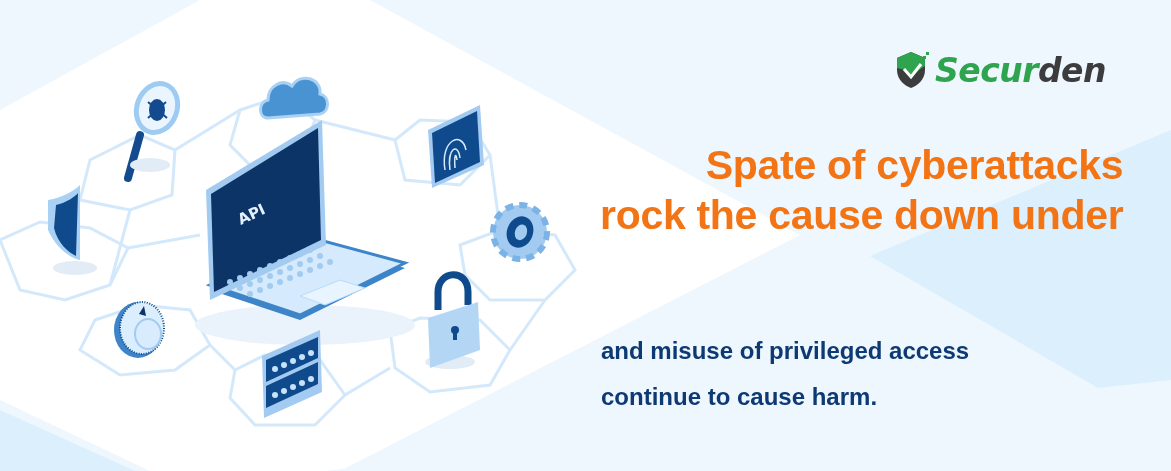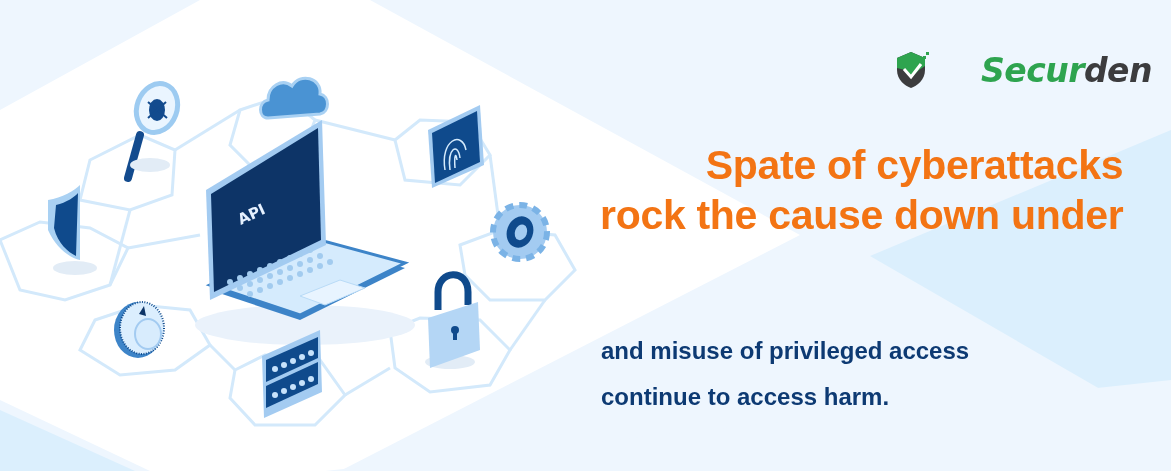--- a/index.html
+++ b/index.html
@@ -1,20 +1,20 @@
 <!DOCTYPE html>
 <html><head>
 <meta charset="utf-8">
 <style>
   html, body { margin:0; padding:0; }
   body { width:1171px; height:471px; overflow:hidden; position:relative; background:#eef6fe; font-family:"Liberation Sans", sans-serif; }
   .bg { position:absolute; left:0; top:0; width:1171px; height:471px; }
   .illus { position:absolute; left:0; top:0; width:600px; height:471px; }
   .logo { position:absolute; left:895px; top:50px; display:flex; align-items:center; gap:4px; }
-  .logo-text { font-family:"DejaVu Sans", sans-serif; font-size:33px; font-weight:bold; font-style:italic; letter-spacing:-0.5px; line-height:1;margin-left:46px; }
+  .logo-text { font-family:"DejaVu Sans", sans-serif; font-size:33px; font-weight:bold; font-style:italic; letter-spacing:-0.5px; line-height:1; }
   .logo-text .g { color:#2ea44f; }
   .logo-text .d { color:#3c3c3e; }
   .headline { position:absolute; left:600px; top:140px; margin:0; color:#f37414; font-family:"Liberation Sans", sans-serif; font-weight:bold; font-size:41px; line-height:50px; letter-spacing:-0.3px;text-align:right; }
   .body-text { position:absolute; left:601px; top:282px; margin:0; color:#0d3a73; font-family:"Liberation Sans", sans-serif; font-size:24px; line-height:46px; font-weight:bold; }
 </style>
 </head>
 <body>
 
 <svg class="bg" viewBox="0 0 1171 471">
   <rect width="1171" height="471" fill="#eef6fe"></rect>
@@ -163,14 +163,14 @@
 </div>
 
 <h1 class="headline">
   <span>Spate of cyberattacks</span><br>
   <span>rock the cause down under</span>
 </h1>
 
 <p class="body-text">
   <br>
   <span>and misuse of privileged access</span><br>
-  <span>continue to access harm.</span>
+  <span>continue to cause harm.</span>
 </p>
 
 </body></html>

